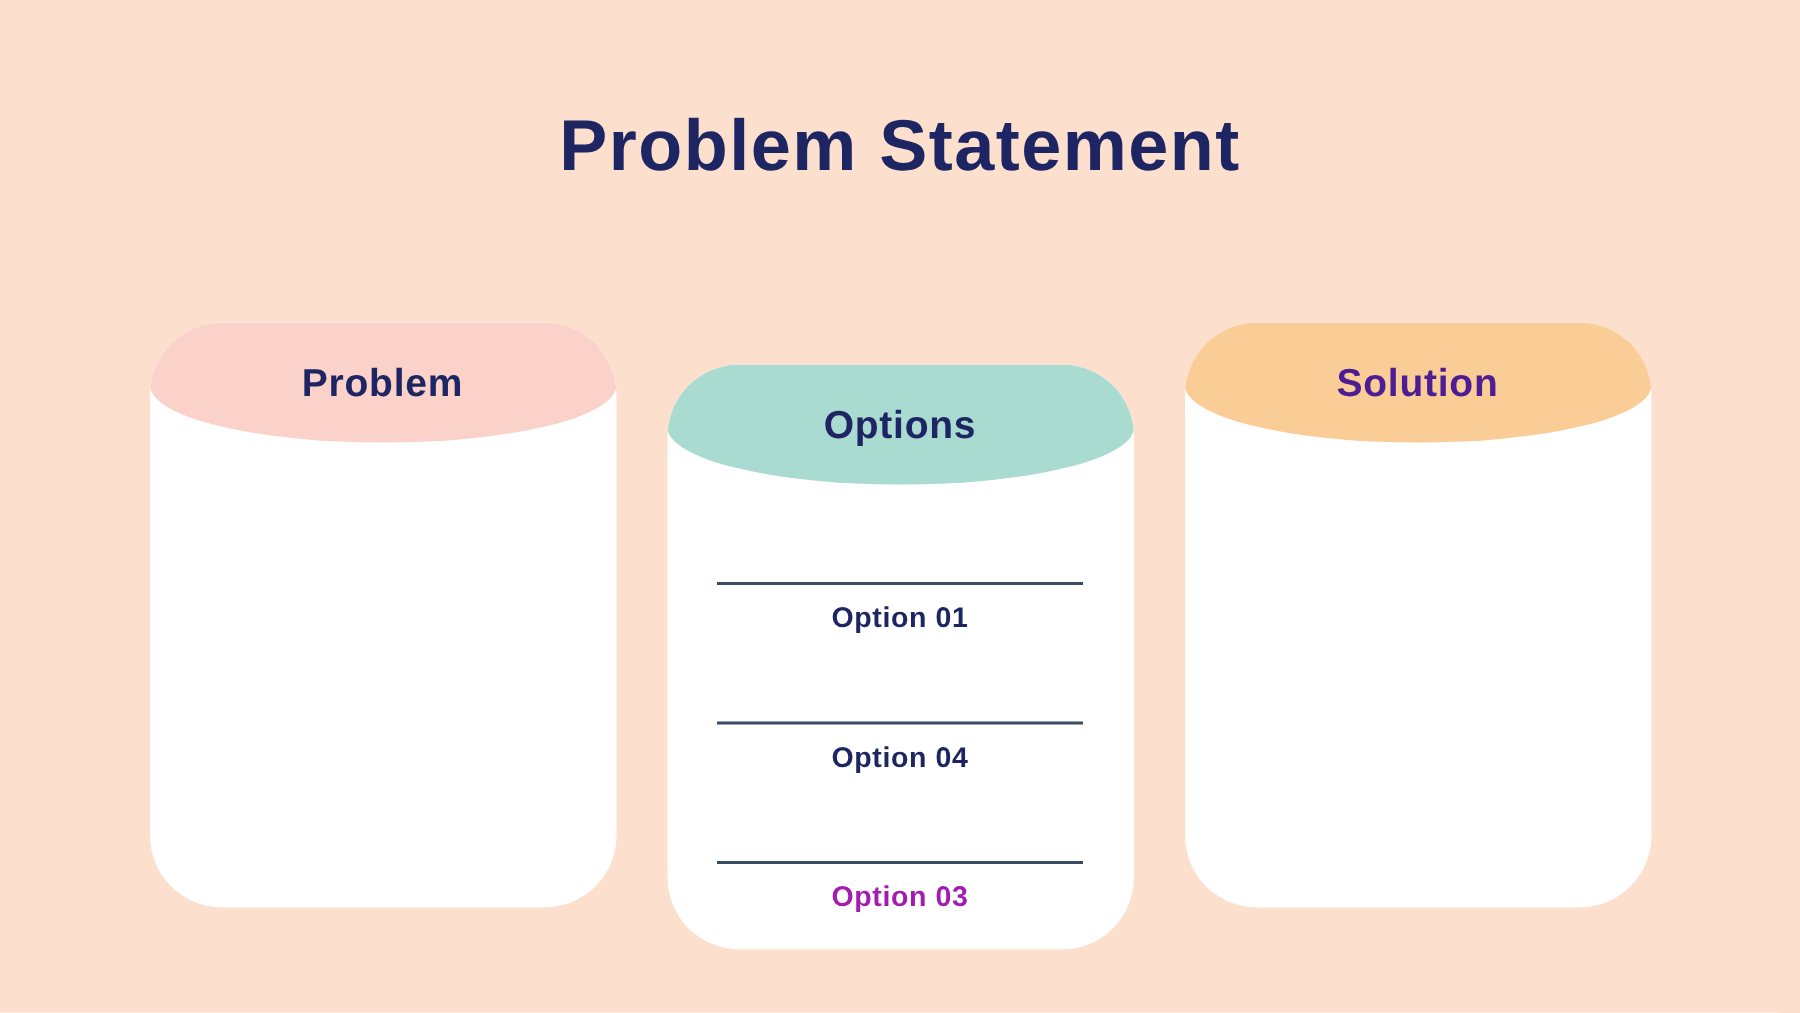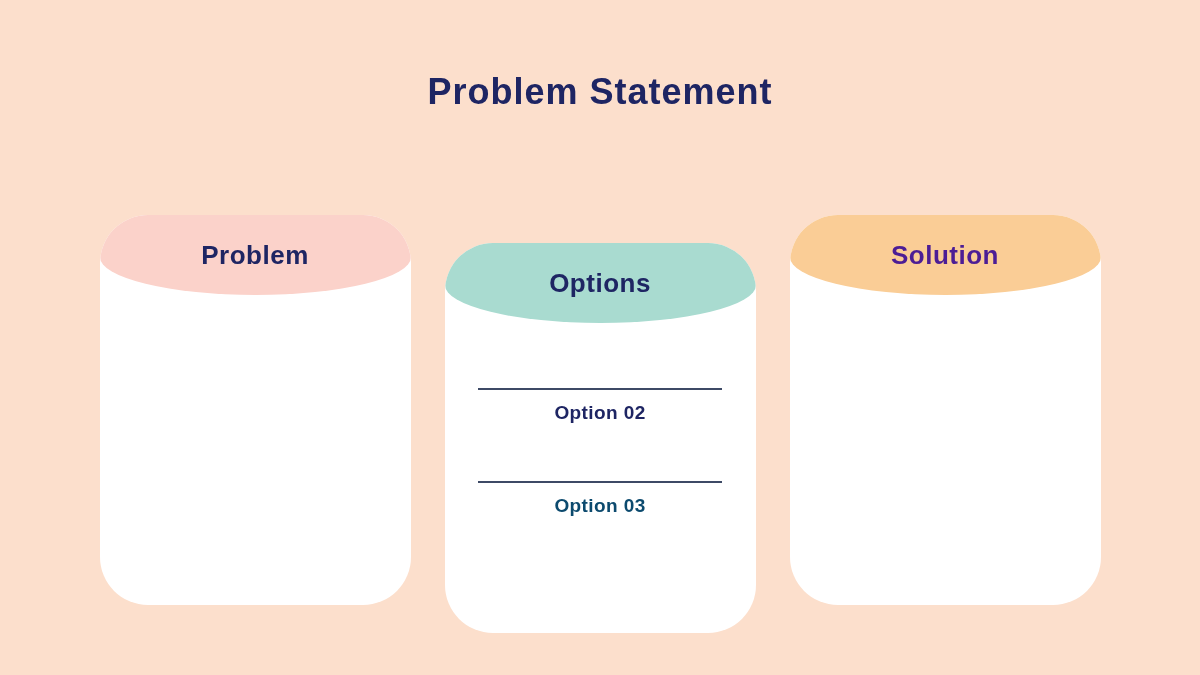--- a/index.html
+++ b/index.html
@@ -13,21 +13,21 @@
     width: 1200px;
     height: 675px;
     overflow: hidden;
   }
   .slide-title {
     position: absolute;
     top: 72px;
     left: 0;
     width: 100%;
     text-align: center;
-    font-size: 36px;
+    font-size: 48px;
     font-weight: 700;
     letter-spacing: 1px;
     line-height: 1.1;
   }
   .cards-row {
     position: absolute;
     top: 215px;
     left: 0;
     width: 100%;
     display: flex;
@@ -97,27 +97,30 @@
       <div class="card-body"></div>
     </div>
 
     <div class="card" style="background: rgb(255, 255, 255); margin-top: 28px;">
       <div class="card-header" style="background: rgb(169, 219, 208);">
         <span class="card-header-label" style="color: rgb(30, 37, 99);">Options</span>
       </div>
       <div class="card-body">
         <div class="options-list">
 
-
             <div class="option-item" style="border-top-color: rgb(61, 74, 102);">
-              <span class="option-label" style="color: rgb(30, 37, 99);">Option 02</span>
+              <span class="option-label" style="color: rgb(30, 37, 99);">Option 01</span>
             </div>
 
             <div class="option-item" style="border-top-color: rgb(61, 74, 102);">
-              <span class="option-label" style="color: #0c4a6e;">Option 03</span>
+              <span class="option-label" style="color: rgb(30, 37, 99);">Option 04</span>
+            </div>
+
+            <div class="option-item" style="border-top-color: rgb(61, 74, 102);">
+              <span class="option-label" style="color: #a21caf;">Option 03</span>
             </div>
           </div>
       </div>
     </div>
 
     <div class="card" style="background: rgb(255, 255, 255);">
       <div class="card-header" style="background: rgb(250, 205, 150);">
         <span class="card-header-label" style="color: #4c1d95;">Solution</span>
       </div>
       <div class="card-body"></div>

